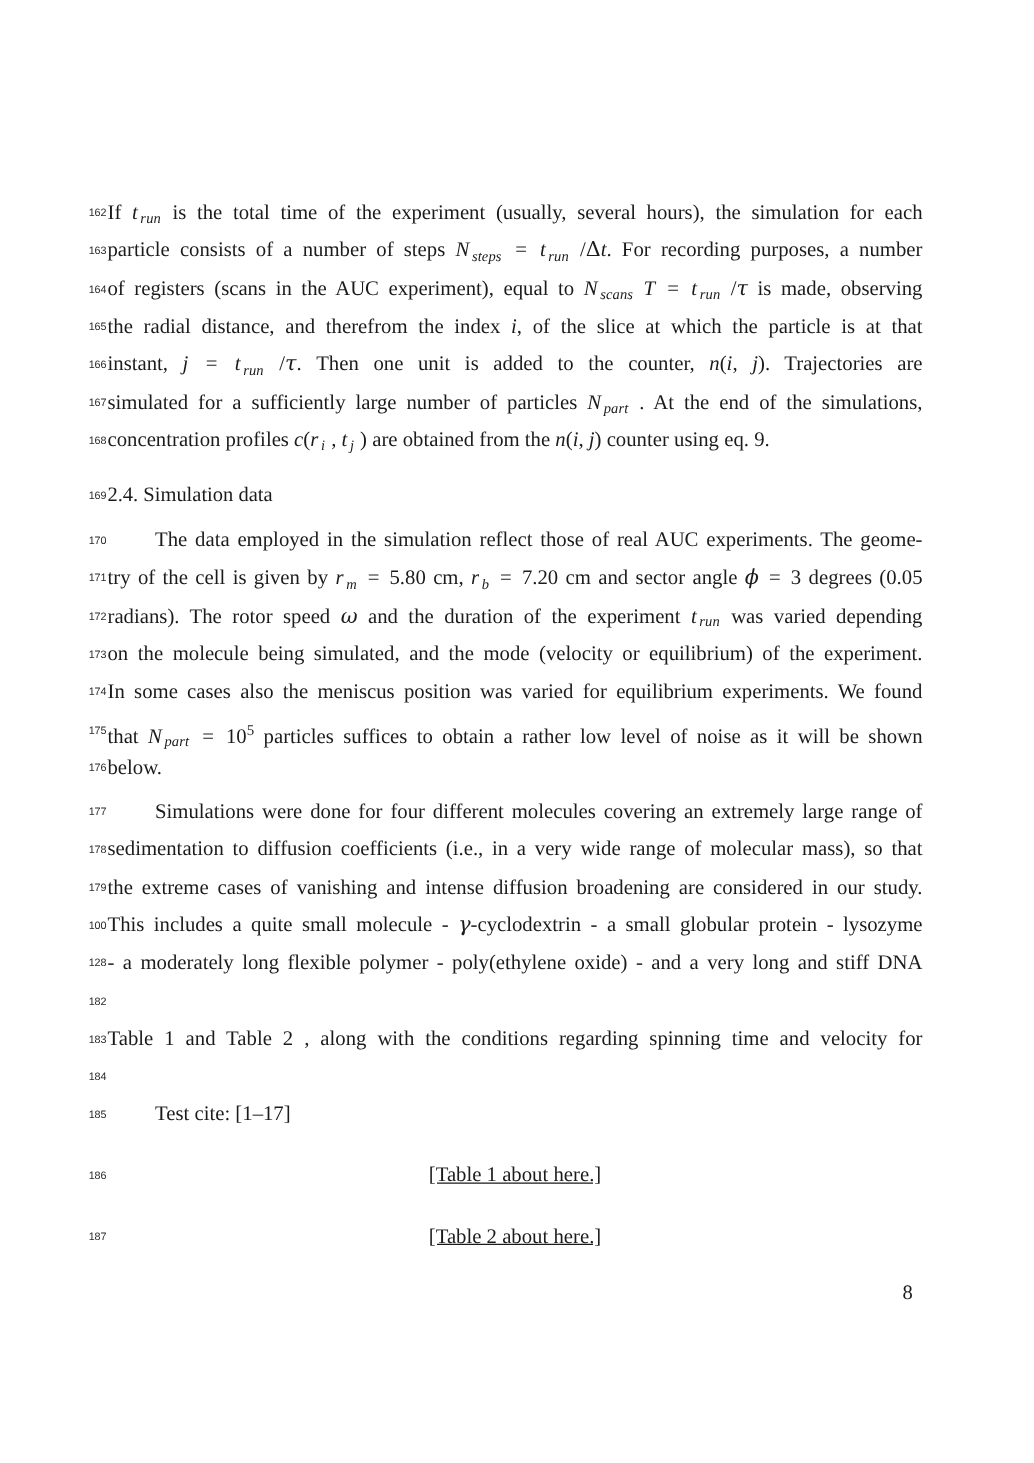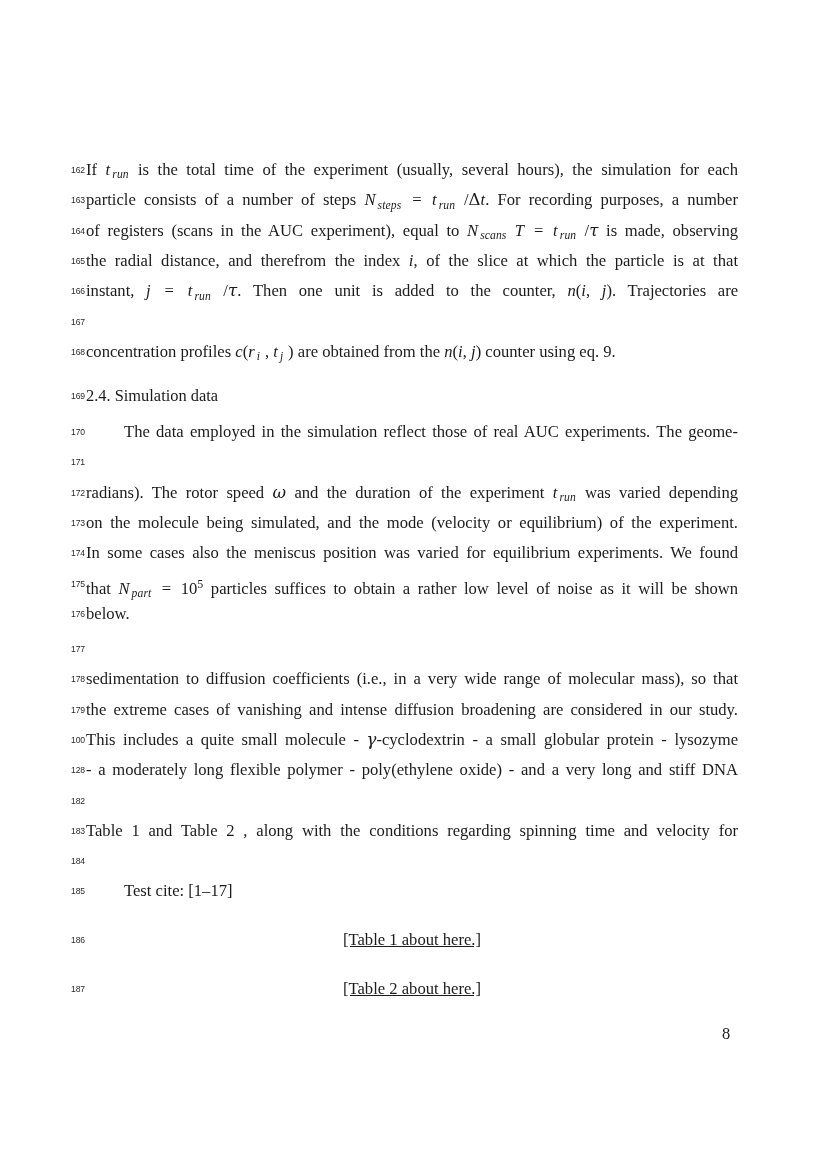--- a/index.html
+++ b/index.html
@@ -153,38 +153,41 @@
   <div class="line justify" style="top:155px">If <i class="mi">t</i><span class="sub">run</span> is the total time of the experiment (usually, several hours), the simulation for each</div>
 
   <div class="line justify" style="top:185.3px">particle consists of a number of steps <i class="mi">N</i><span class="sub">steps</span> <span class="op">=</span> <i class="mi">t</i><span class="sub">run</span> /<span class="gk-up">Δ</span><i class="mi">t</i>. For recording purposes, a number</div>
 
   <div class="line justify" style="top:215.6px">of registers (scans in the AUC experiment), equal to <i class="mi">N</i><span class="sub">scans</span> <i class="mi">T</i> <span class="op">=</span> <i class="mi">t</i><span class="sub">run</span> /<span class="gk">τ</span> is made, observing</div>
 
   <div class="line justify" style="top:245.9px">the radial distance, and therefrom the index <i class="mi">i</i>, of the slice at which the particle is at that</div>
 
   <div class="line justify" style="top:276.2px">instant, <i class="mi">j</i> <span class="op">=</span> <i class="mi">t</i><span class="sub">run</span> /<span class="gk">τ</span>. Then one unit is added to the counter, <i class="mi">n</i>(<i class="mi">i</i>, <i class="mi">j</i>). Trajectories are</div>
 
+  <div class="line justify" style="top:306.5px">simulated for a sufficiently large number of particles <i class="mi">N</i><span class="sub">part</span> . At the end of the simulations,</div>
 
   <div class="line nojust" style="top:336.8px">concentration profiles <i class="mi">c</i>(<i class="mi">r</i><span class="sub">i</span> , <i class="mi">t</i><span class="sub">j</span> ) are obtained from the <i class="mi">n</i>(<i class="mi">i</i>, <i class="mi">j</i>) counter using eq. 9.</div>
 
   <div class="heading" style="top:381px">2.4. Simulation data</div>
 
   <div class="line justify" style="top:417px"><span class="indent-wide"></span>The data employed in the simulation reflect those of real AUC experiments. The geome-</div>
 
+  <div class="line justify" style="top:447.3px">try of the cell is given by <i class="mi">r</i><span class="sub">m</span> <span class="op">=</span> 5.80 cm, <i class="mi">r</i><span class="sub">b</span> <span class="op">=</span> 7.20 cm and sector angle <span class="gk">ϕ</span> <span class="op">=</span> 3 degrees (0.05</div>
 
   <div class="line justify" style="top:477.6px">radians). The rotor speed <span class="gk">ω</span> and the duration of the experiment <i class="mi">t</i><span class="sub">run</span> was varied depending</div>
 
   <div class="line justify" style="top:507.9px">on the molecule being simulated, and the mode (velocity or equilibrium) of the experiment.</div>
 
   <div class="line justify" style="top:538.2px">In some cases also the meniscus position was varied for equilibrium experiments. We found</div>
 
   <div class="line justify" style="top:568.5px">that <i class="mi">N</i><span class="sub">part</span> <span class="op">=</span> 10<span class="sup">5</span> particles suffices to obtain a rather low level of noise as it will be shown</div>
 
   <div class="line nojust" style="top:598.8px">below.</div>
 
+  <div class="line justify" style="top:634px"><span class="indent-wide"></span>Simulations were done for four different molecules covering an extremely large range of</div>
 
   <div class="line justify" style="top:664.3px">sedimentation to diffusion coefficients (i.e., in a very wide range of molecular mass), so that</div>
 
   <div class="line justify" style="top:694.6px">the extreme cases of vanishing and intense diffusion broadening are considered in our study.</div>
 
   <div class="line justify" style="top:724.9px">This includes a quite small molecule - <span class="gk">γ</span>-cyclodextrin - a small globular protein - lysozyme</div>
 
   <div class="line justify" style="top:755.2px">- a moderately long flexible polymer - poly(ethylene oxide) - and a very long and stiff DNA</div>
 
 

